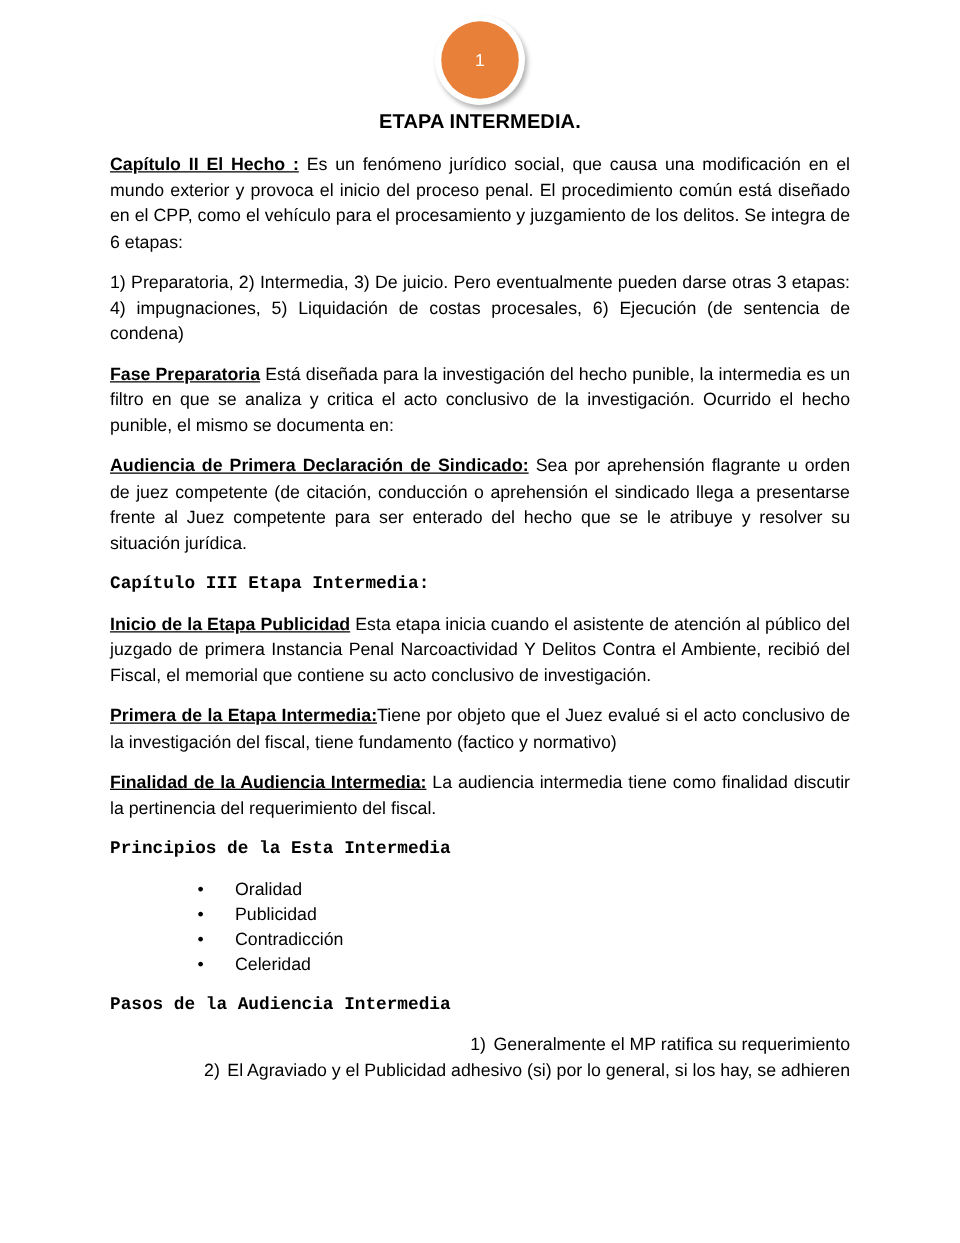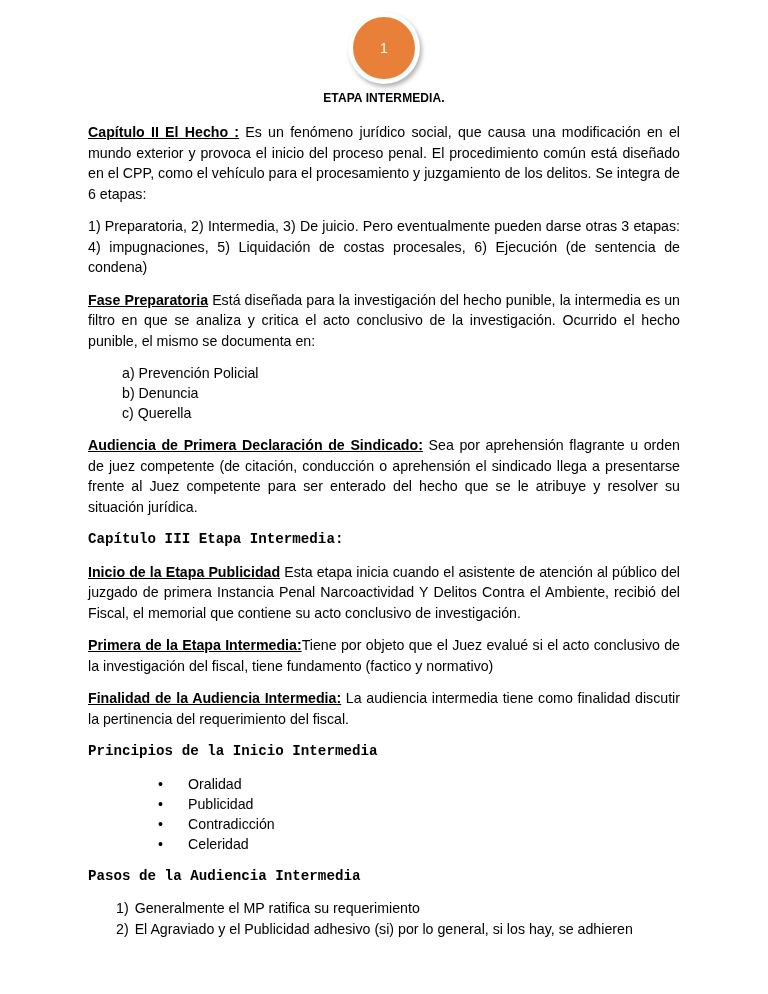--- a/index.html
+++ b/index.html
@@ -59,21 +59,21 @@
 
   
   .doc {
     position: absolute;
     left: 88px;
     top: 88px;
     width: 592px;
   }
   .doc-title {
     text-align: center;
-    font-size: 12px;
+    font-size: 16px;
     font-weight: bold;
     line-height: 20px;
     margin: 0 0 14px 0;
     letter-spacing: 0.1px;
   }
   p.para {
     margin: 0 0 12px 0;
     font-size: 14.2px;
     line-height: 20.5px;
     text-align: justify;
@@ -122,21 +122,21 @@
   }
   
   .num-list {
     list-style: none;
     margin: 0;
     padding: 0;
   }
   .num-list li {
     font-size: 14.2px;
     line-height: 20.5px;
-    text-align: left;
+    text-align: right;
     text-indent: 28px;
   }
   .num-list li .lead {
     margin-right: 6px;
   }
   .num-list li.cont {
     text-indent: 0;
   }
 </style>
 </head>
@@ -155,37 +155,32 @@
   <div class="doc">
 
     <h1 class="doc-title">ETAPA INTERMEDIA.</h1>
 
     <p class="para"><span class="bold">Capítulo II El Hecho :</span><span> Es un fenómeno  jurídico  social, que causa una modificación en el mundo exterior y provoca el inicio del proceso penal. El procedimiento común está diseñado en el CPP, como el vehículo para el procesamiento y juzgamiento de los delitos. Se integra de 6 etapas:</span></p>
 
     <p class="para"><span>1) Preparatoria, 2) Intermedia, 3) De juicio. Pero eventualmente pueden darse otras 3 etapas: 4) impugnaciones, 5) Liquidación de costas procesales, 6) Ejecución (de sentencia de condena)</span></p>
 
     <p class="para"><span class="bold">Fase Preparatoria</span><span> Está diseñada para la investigación del hecho punible, la intermedia es un filtro en que se analiza y critica el acto conclusivo de la investigación. Ocurrido el hecho punible, el mismo se documenta en:</span></p>
 
-    <ul class="alpha-list">
-      <li>a) Prevención Policial</li>
-      <li>b) Denuncia</li>
-      <li>c) Querella</li>
-    </ul>
 
     <p class="para"><span class="bold">Audiencia de Primera Declaración de Sindicado:</span><span> Sea por aprehensión flagrante u orden de juez competente (de citación, conducción o aprehensión el sindicado llega a presentarse frente al Juez competente para ser enterado del hecho que se le atribuye y resolver su situación jurídica.</span></p>
 
     <p class="heading">Capítulo III Etapa Intermedia:</p>
 
     <p class="para"><span class="bold">Inicio de la Etapa Publicidad</span><span> Esta etapa inicia cuando el asistente de atención al público del juzgado de primera Instancia Penal Narcoactividad Y Delitos Contra el Ambiente, recibió del Fiscal, el memorial que contiene su acto conclusivo de investigación.</span></p>
 
     <p class="para"><span class="bold">Primera de la Etapa Intermedia:</span><span>Tiene por objeto que el Juez evalué si el acto conclusivo de la investigación del fiscal, tiene fundamento (factico y normativo)</span></p>
 
     <p class="para"><span class="bold">Finalidad de la Audiencia Intermedia:</span><span> La audiencia intermedia tiene como finalidad discutir la pertinencia del requerimiento del fiscal.</span></p>
 
-    <p class="heading">Principios de la Inicio Intermedia</p>
+    <p class="heading">Principios de la Esta Intermedia</p>
 
     <ul class="bullet-list">
       <li><span class="dot">•</span><span>Oralidad</span></li>
       <li><span class="dot">•</span><span>Publicidad</span></li>
       <li><span class="dot">•</span><span>Contradicción</span></li>
       <li><span class="dot">•</span><span>Celeridad</span></li>
     </ul>
 
     <p class="heading">Pasos de la Audiencia Intermedia</p>
 

